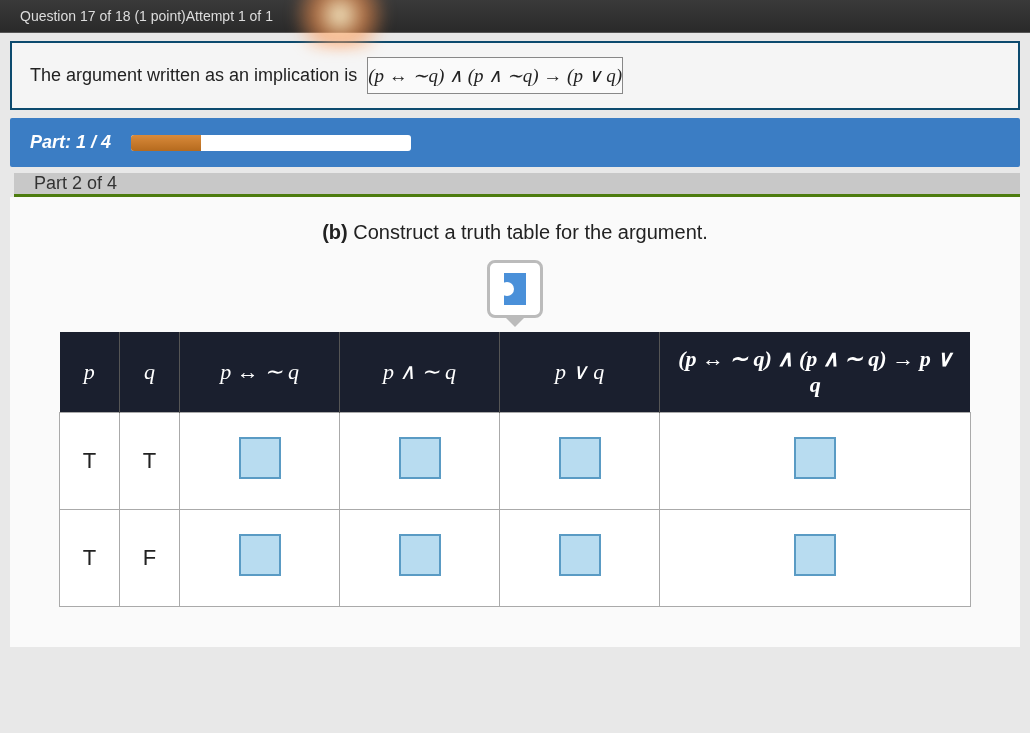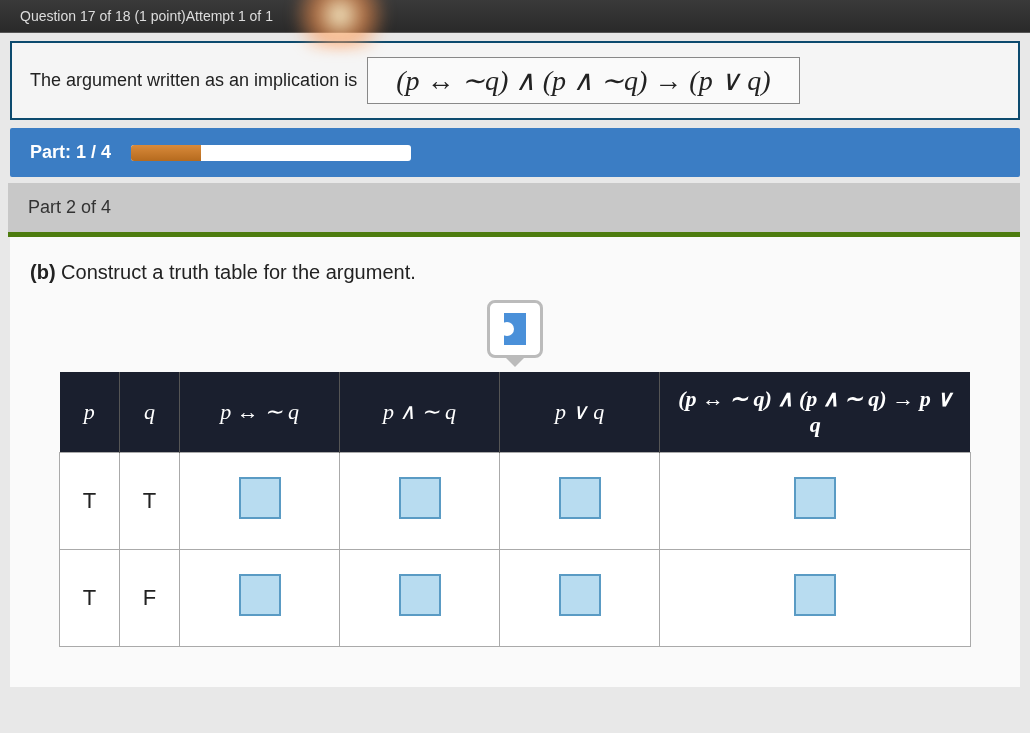--- a/index.html
+++ b/index.html
@@ -37,66 +37,68 @@
       padding: 14px 18px;
       margin: 8px 10px;
       font-size: 18px;
       display: flex;
       align-items: center;
       gap: 10px;
       flex-wrap: wrap;
     }
     .impl-formula {
       border: 1px solid #888;
-      padding: 6px 28px;
+      padding: 6px 0;
       font-family: 'Times New Roman', serif;
       font-style: italic;
-      font-size: 28px;
+      font-size: 19px;
       background: #fafafa;
     }
     .part-progress {
       background: #3b7dc4;
       color: #fff;
       padding: 14px 20px;
       margin: 6px 10px;
       display: flex;
       align-items: center;
       gap: 20px;
       font-size: 18px;
       font-weight: bold;
       border-radius: 2px;
+      font-style: italic;
     }
     .progress-track {
       background: #fff;
       height: 16px;
       width: 280px;
       border-radius: 3px;
       overflow: hidden;
     }
     .progress-fill {
       background: linear-gradient(180deg, #d98a3a, #b56a1e);
       height: 100%;
       width: 25%;
     }
     .part-label {
       background: #c8c8c8;
-      padding: 14px 20px;
-      margin: 6px 10px 0 8px;
+      padding: 0 20px;
+      margin: 6px 10px 0 14px;
       font-size: 18px;
       color: #333;
-      border-bottom: 5px solid #4d7c0f;
+      border-bottom: 3px solid #4d7c0f;
     }
     .question-body {
       background: #fafafa;
       margin: 0 10px;
       padding: 24px 20px 40px 20px;
     }
     .q-line1 {
       font-size: 20px;
       margin-bottom: 16px;
+      text-align: center;
     }
     .q-line1 b { font-weight: bold; }
     .q-line2 {
       font-size: 19px;
       margin-bottom: 30px;
     }
     .popup-hint {
       display: flex;
       justify-content: center;
       margin-bottom: -2px;

